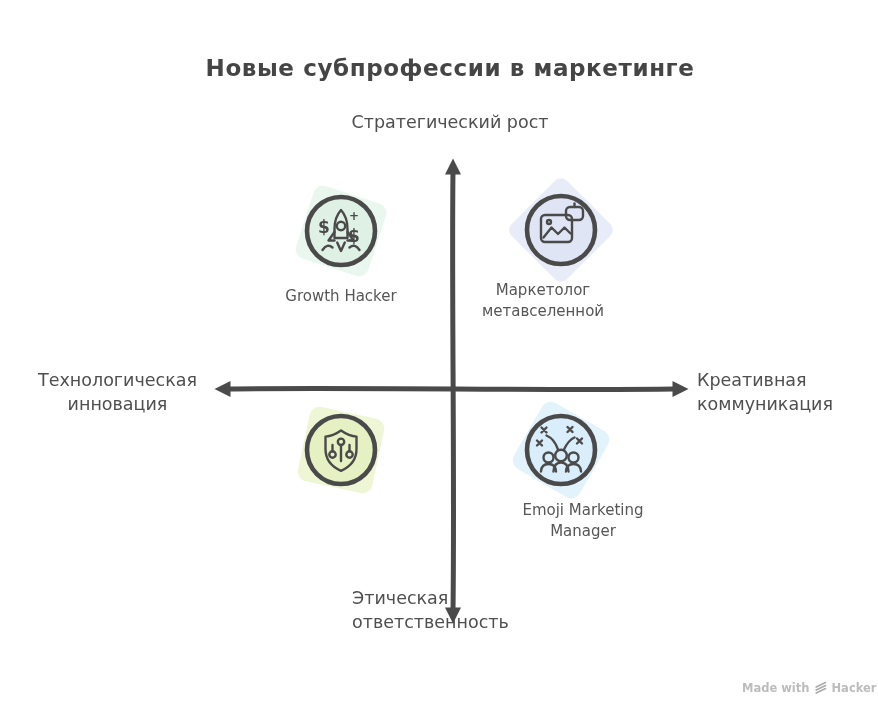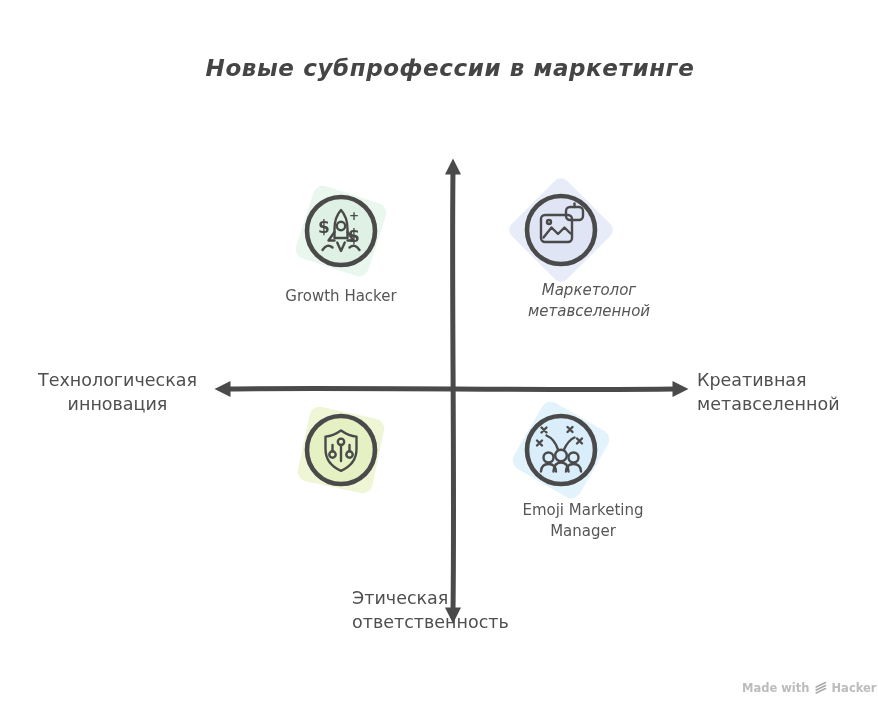--- a/index.html
+++ b/index.html
@@ -2,21 +2,21 @@
 <html><head>
 <meta charset="utf-8">
 <style>
   html,body{margin:0;padding:0;background:#ffffff;}
   .canvas{
     position:relative;width:878px;height:719px;background:#ffffff;
     font-family:"DejaVu Sans", sans-serif;overflow:hidden;
   }
   .title{
     position:absolute;left:139px;top:55px;width:622px;text-align:center;
-    font-size:23px;font-weight:bold;color:#454545;letter-spacing:0.6px;font-style:italic;
+    font-size:23px;font-weight:bold;color:#454545;letter-spacing:0.6px;
   }
   .axis-label{
     position:absolute;font-size:17.5px;color:#4f4f4f;line-height:24px;
   }
   .axis-top{left:350px;top:110px;width:200px;text-align:center;}
   .axis-bottom{left:352px;top:586px;width:200px;text-align:left;}
   .axis-left{left:28px;top:368px;width:179px;text-align:center;}
   .axis-right{left:697px;top:368px;width:175px;text-align:left;}
   .axes-svg{position:absolute;left:0;top:0;pointer-events:none;}
   .q-svg{position:absolute;overflow:visible;}
@@ -32,23 +32,24 @@
   }
   .napkin-logo{display:block;}
 </style>
 </head>
 <body>
 
 <div class="canvas">
 
   <div class="title">Новые субпрофессии в маркетинге</div>
 
+  <div class="axis-label axis-top">Стратегический рост</div>
   <div class="axis-label axis-bottom">Этическая ответственность</div>
   <div class="axis-label axis-left">Технологическая инновация</div>
-  <div class="axis-label axis-right">Креативная метавселенной</div>
+  <div class="axis-label axis-right">Креативная коммуникация</div>
 
   <svg class="axes-svg" width="878" height="719" viewBox="0 0 878 719">
     <g fill="none" stroke-width="5" stroke-linecap="round" stroke="#4a4a4a">
       <path d="M453 171 C451.5 290 454.8 470 453 611"></path>
       <path d="M229 389 C350 387.3 560 390.7 674 389"></path>
     </g>
     <g stroke="none" fill="#4a4a4a">
       <path d="M453 158.5 L445 174.5 L461 174.5 Z"></path>
       <path d="M453 623.5 L445 607.5 L461 607.5 Z"></path>
       <path d="M214.5 389 L230.5 381 L230.5 397 Z"></path>
@@ -81,21 +82,21 @@
       <rect x="28" y="33" width="31" height="27" rx="4"></rect>
       <path d="M30.5 55.5 L38.5 45.5 L45 52 L51.5 45.5 L57.5 51.5"></path>
       <circle cx="36" cy="40" r="2"></circle>
       <rect x="53" y="25" width="17" height="13" rx="4" fill="#ffffff"></rect>
       <path d="M61.5 25 L61.5 21.5"></path>
       <circle class="dot" cx="61.5" cy="20.3" r="1.4" fill="#4a4a4a"></circle>
       <circle class="dot" cx="58" cy="31.5" r="1.5" fill="#4a4a4a"></circle>
       <circle class="dot" cx="65" cy="31.5" r="1.5" fill="#4a4a4a"></circle>
     </g>
   </svg>
-  <div class="q-label" style="left:514px;top:280px;width:150px;font-style:italic;">Маркетолог метавселенной</div>
+  <div class="q-label" style="left:468px;top:280px;width:150px;">Маркетолог метавселенной</div>
 
   <svg class="q-svg" style="left:293px;top:402px;" width="96" height="96" viewBox="0 0 96 96">
     <rect x="10" y="10" width="76" height="76" rx="10" transform="rotate(12 48 48)" fill="#eef6d6"></rect>
     <circle cx="48" cy="48" r="34" stroke-width="4.6" stroke="#4a4a4a" fill="#e6f1c3"></circle>
     <g class="glyph" stroke="#4a4a4a">
       <path d="M48 28.5 C43 32 37.5 34.3 32.5 34.6 L32.5 47 C32.5 57.5 39 64.8 48 68.8 C57 64.8 63.5 57.5 63.5 47 L63.5 34.6 C58.5 34.3 53 32 48 28.5 Z"></path>
       <circle cx="48" cy="39.8" r="3.2"></circle>
       <path d="M48 43 L48 59"></path>
       <circle cx="39.5" cy="52.5" r="3.2"></circle>
       <path d="M39.5 49.3 L39.5 43"></path>

